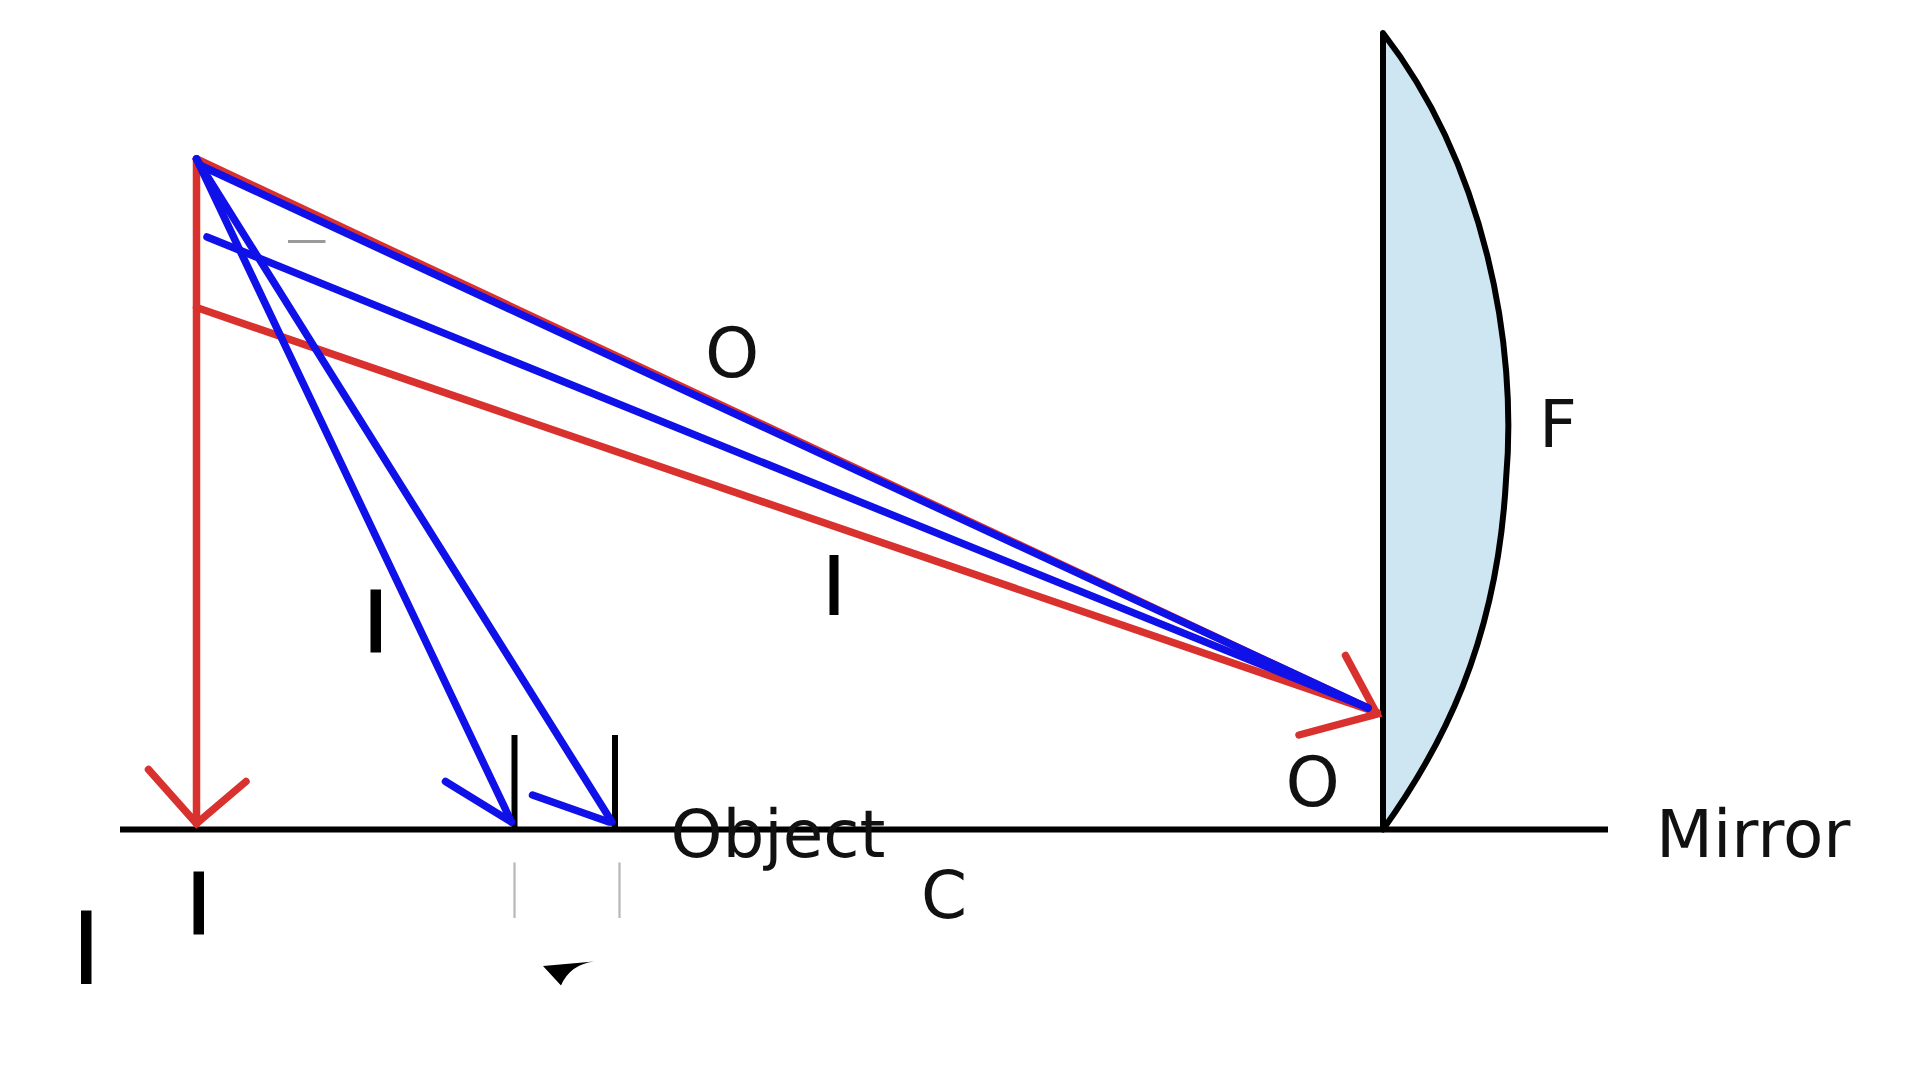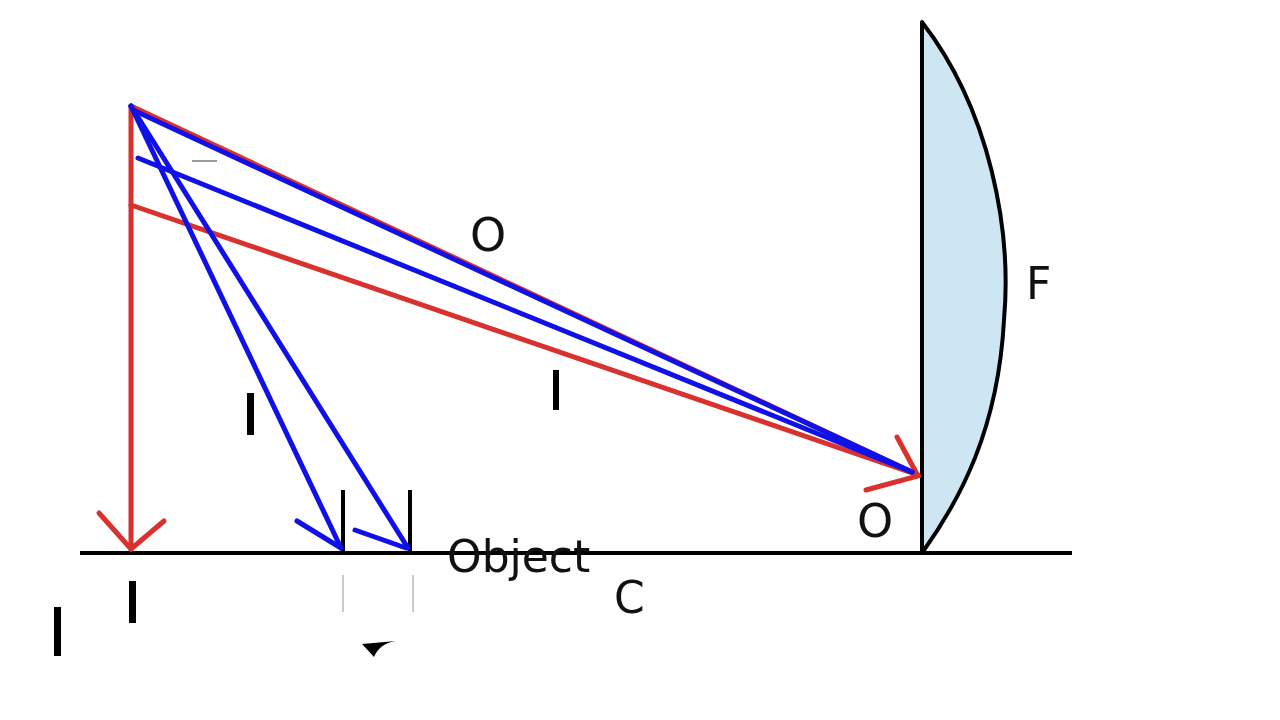--- a/index.html
+++ b/index.html
@@ -47,16 +47,17 @@
     <line x1="192" y1="161" x2="217" y2="161" stroke="#9a9a9a" stroke-width="2"></line>
   </svg>
 
   
   <div class="lbl" style="left:470px; top:212px; font-size:46px;">O</div>
   <div class="lbl" style="left:1026px; top:262px; font-size:44px;">F</div>
   <div class="bar" style="left:553px; top:370px; width:6px; height:40px;"></div>
   <div class="bar" style="left:247px; top:393px; width:7px; height:42px;"></div>
   <div class="lbl" style="left:447px; top:490px; font-size:44px;margin-top:45px;">Object</div>
   <div class="lbl" style="left:857px; top:498px; font-size:46px;">O</div>
+  <div class="lbl" style="left:1104px; top:535px; font-size:44px;">Mirror</div>
   <div class="lbl" style="left:614px; top:576px; font-size:44px;">C</div>
   <div class="bar" style="left:129px; top:581px; width:7px; height:42px;"></div>
   <div class="bar" style="left:54px; top:607px; width:7px; height:49px;"></div>
 </div>
 
 </body></html>

